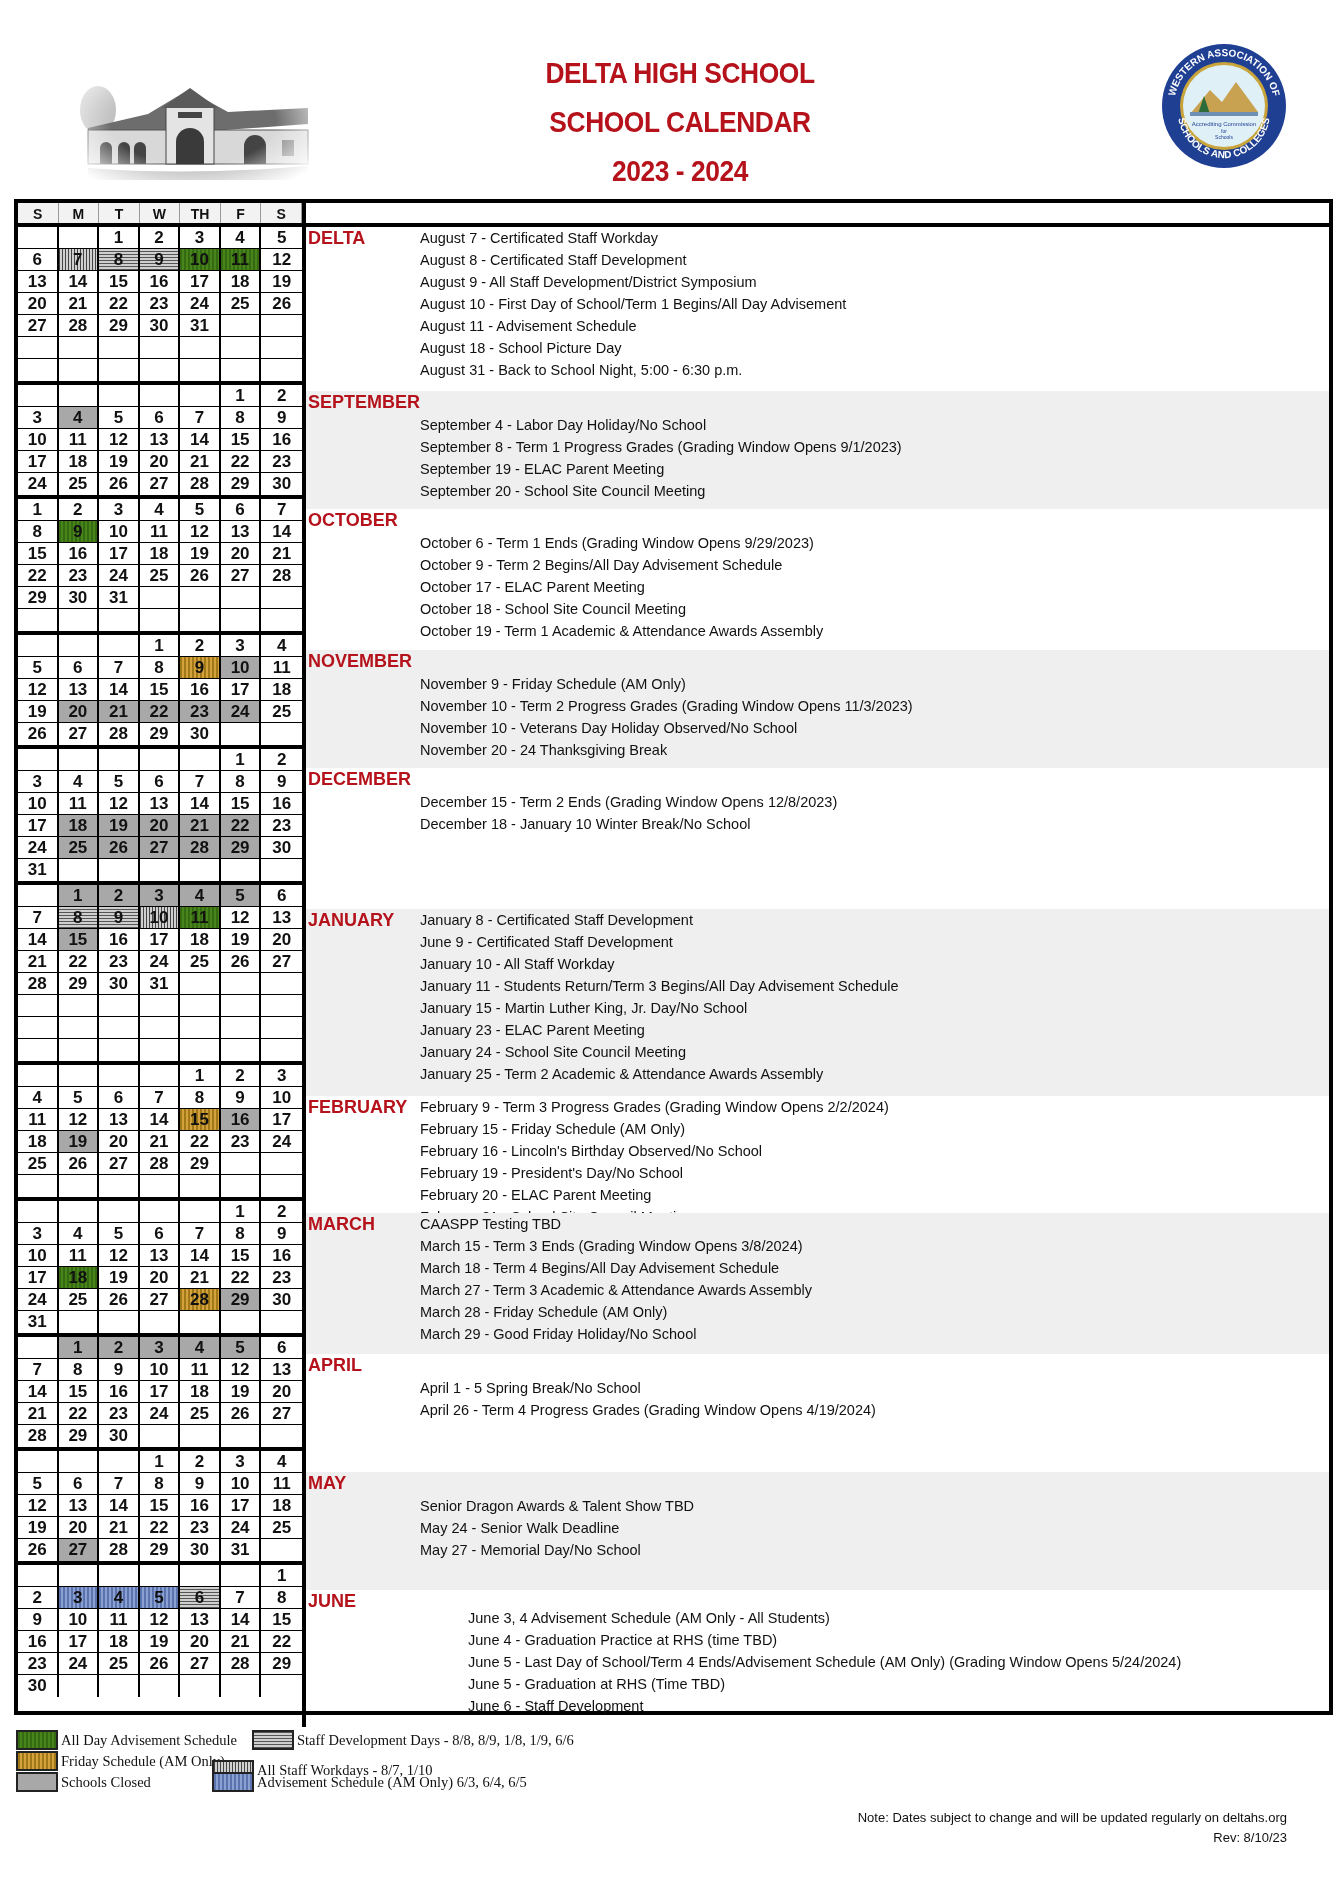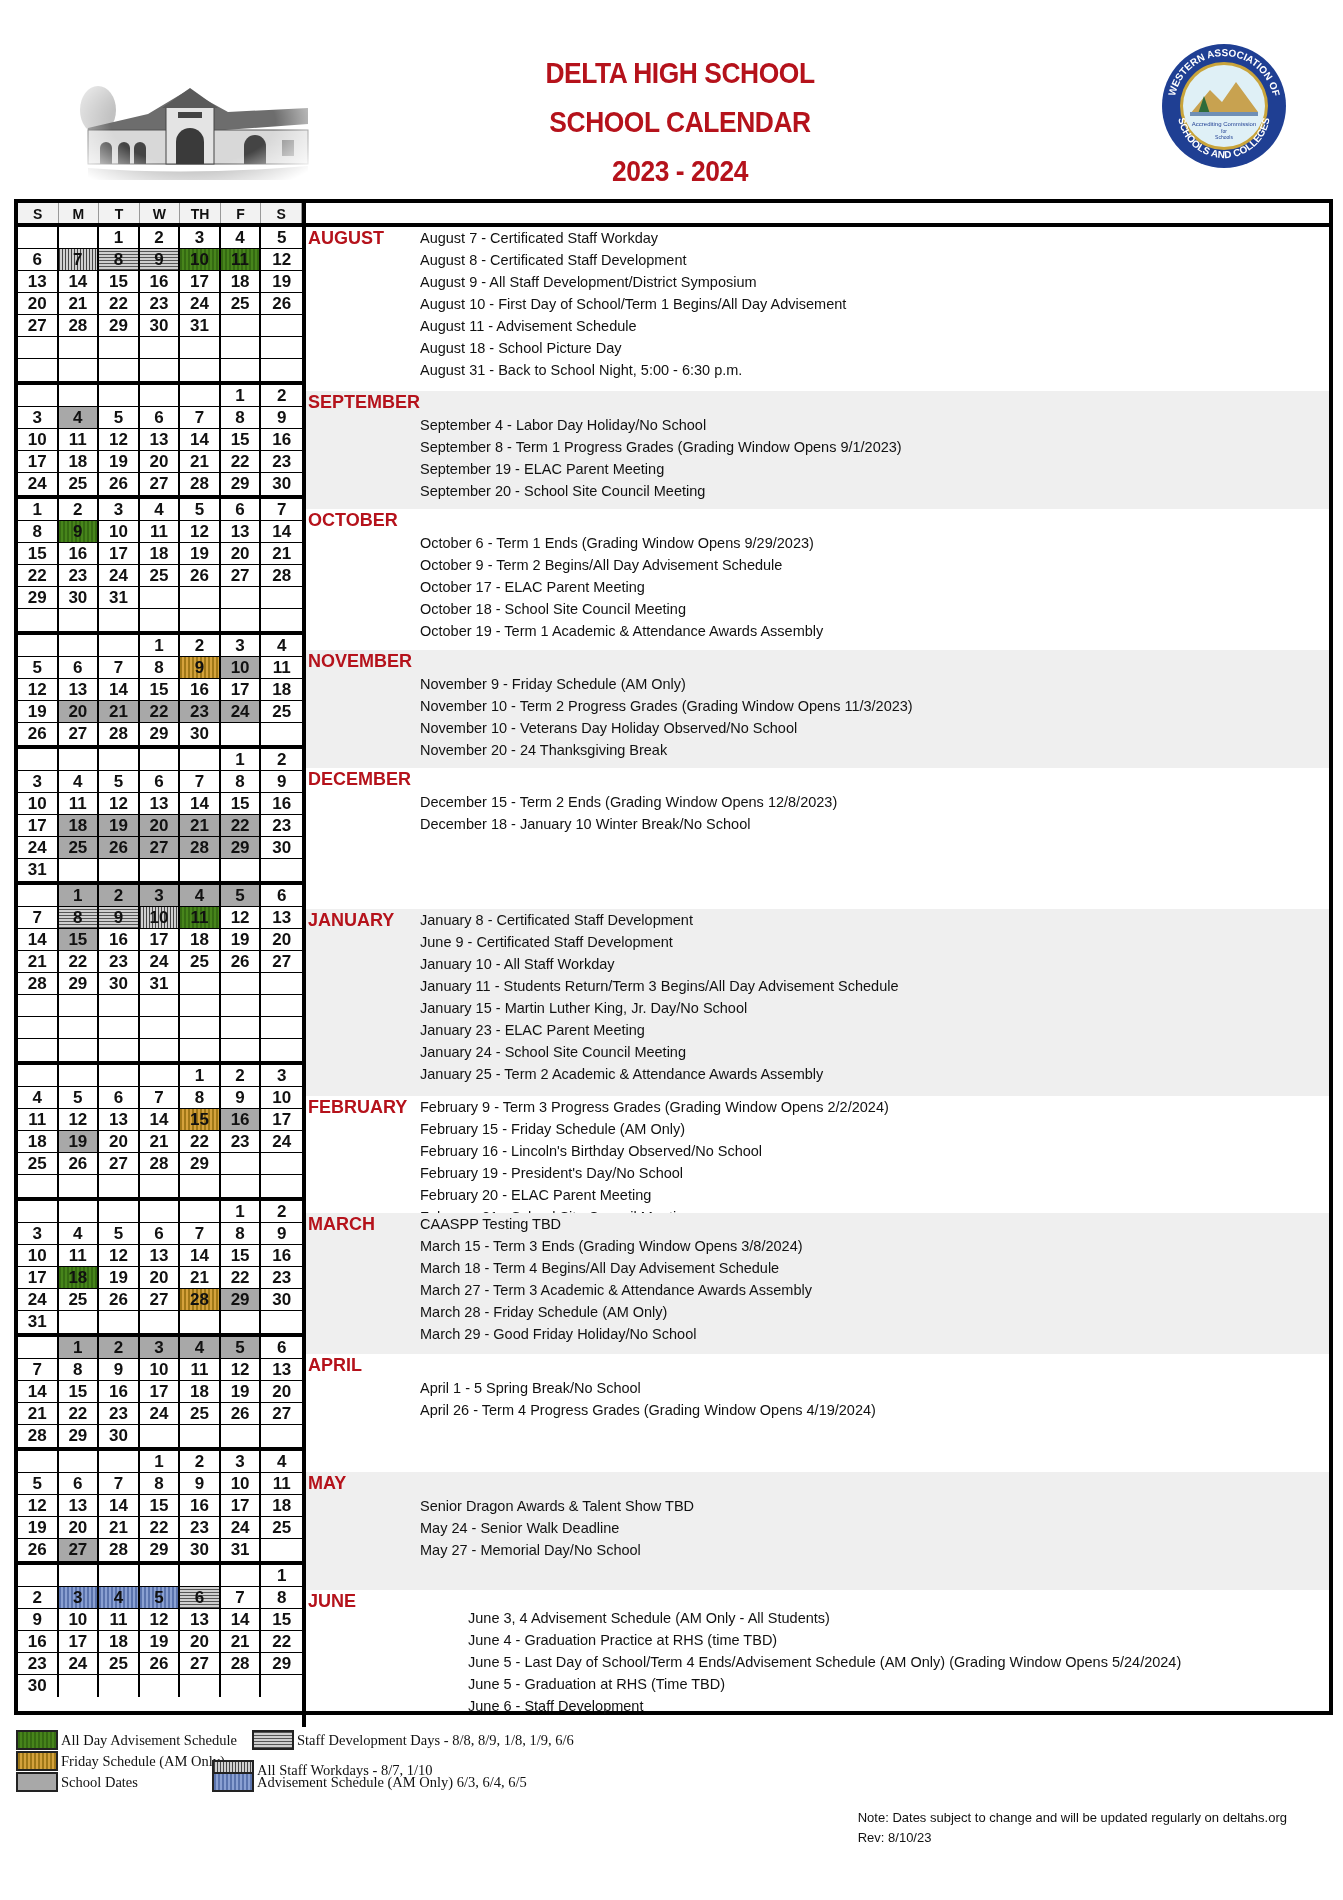--- a/index.html
+++ b/index.html
@@ -47,21 +47,21 @@
                 font-size: 18px; line-height: 22px; }
   .ev-list { position: absolute; left: 114px; top: 0; }
   .ev-item { font-size: 14.5px; line-height: 22px; height: 22px; white-space: nowrap; color: #111; }
 
   
   .legend { position: absolute; left: 16px; top: 1729px; width: 700px; height: 80px; }
   .leg-item { position: absolute; display: flex; align-items: center; height: 22px; }
   .swatch { width: 42px; height: 20px; border: 2px solid #222; margin-right: 3px; }
   .leg-label { font-family: "Liberation Serif", serif; font-size: 14.5px; color: #111; }
 
-  .note { position: absolute; right: 56px; top: 1808px; text-align: left;
+  .note { position: absolute; right: 56px; top: 1808px; text-align: right;
           font-size: 13px; line-height: 20px; color: #111; }
 </style>
 </head>
 <body>
 
 <div class="header">
   <svg class="building" viewBox="0 0 250 130">
     <defs>
       <radialGradient id="fade" cx="50%" cy="55%" r="60%">
         <stop offset="55%" stop-color="#fff" stop-opacity="0"></stop>
@@ -727,21 +727,21 @@
           <div class="day"></div>
           <div class="day"></div>
           <div class="day"></div>
           <div class="day"></div>
         </div>
       </div>
     </div>
   <div class="ev-col" id="ev-col">
     <div class="ev-head"></div>
   <div class="ev-block" style="height: 164px;">
-        <div class="month-name">AUGUST</div>
+        <div class="month-name">DELTA</div>
         <div class="ev-list" style="top: 0px;">
           <div class="ev-item">August 7 - Certificated Staff Workday</div>
           <div class="ev-item">August 8 - Certificated Staff Development</div>
           <div class="ev-item">August 9 - All Staff Development/District Symposium</div>
           <div class="ev-item">August 10 - First Day of School/Term 1 Begins/All Day Advisement</div>
           <div class="ev-item">August 11 - Advisement Schedule</div>
           <div class="ev-item">August 18 - School Picture Day</div>
           <div class="ev-item">August 31 - Back to School Night, 5:00 - 6:30 p.m.</div>
         </div>
       </div>
@@ -847,21 +847,21 @@
     <div class="leg-item" style="left: 0px; top: 0px;">
       <div class="swatch s-advise"></div>
       <span class="leg-label">All Day Advisement Schedule</span>
     </div>
     <div class="leg-item" style="left: 0px; top: 21px;">
       <div class="swatch s-friday"></div>
       <span class="leg-label">Friday Schedule (AM Only)</span>
     </div>
     <div class="leg-item" style="left: 0px; top: 42px;">
       <div class="swatch s-closed"></div>
-      <span class="leg-label">School Dates</span>
+      <span class="leg-label">Schools Closed</span>
     </div>
     <div class="leg-item" style="left: 196px; top: 0px; padding-left: 40px;">
       <div class="swatch s-staffdev"></div>
       <span class="leg-label">Staff Development Days - 8/8, 8/9, 1/8, 1/9, 6/6</span>
     </div>
     <div class="leg-item" style="left: 196px; top: 30px;">
       <div class="swatch s-workday"></div>
       <span class="leg-label">All Staff Workdays - 8/7, 1/10</span>
     </div>
     <div class="leg-item" style="left: 196px; top: 42px;">

